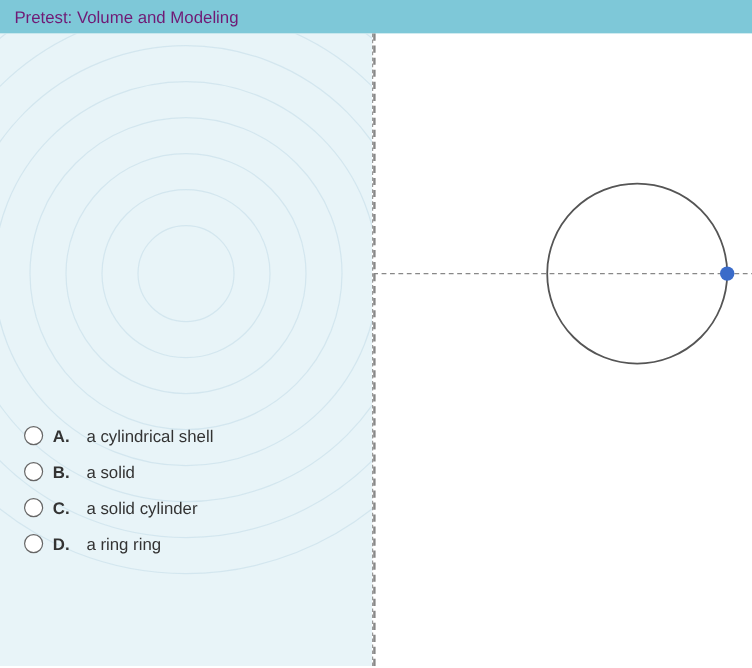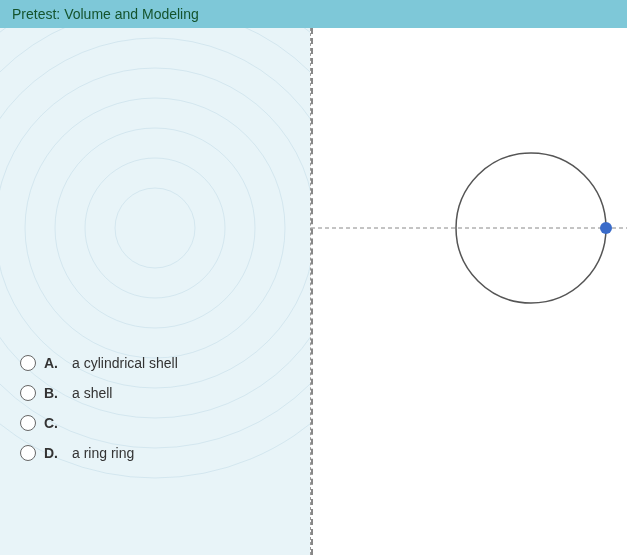--- a/index.html
+++ b/index.html
@@ -13,21 +13,21 @@
       height: 557px;
       background: #ffffff;
       font-family: Arial, sans-serif;
       overflow: hidden;
     }
 
     .header {
       background: #7ec8d8;
       padding: 6px 12px;
       font-size: 14px;
-      color: #14532d;
+      color: #701a75;
       font-weight: 500;
     }
 
     .main-content {
       display: flex;
       width: 100%;
       height: calc(557px - 30px);
     }
 
     .left-panel {
@@ -115,25 +115,26 @@
 
     <div class="answers-section">
       <div class="answer-choice">
         <div class="radio-circle"></div>
         <span class="answer-label">A.</span>
         <span class="answer-text">a cylindrical shell</span>
       </div>
       <div class="answer-choice">
         <div class="radio-circle"></div>
         <span class="answer-label">B.</span>
-        <span class="answer-text">a shell</span>
+        <span class="answer-text">a solid</span>
       </div>
       <div class="answer-choice">
         <div class="radio-circle"></div>
         <span class="answer-label">C.</span>
+        <span class="answer-text">a solid cylinder</span>
       </div>
       <div class="answer-choice">
         <div class="radio-circle"></div>
         <span class="answer-label">D.</span>
         <span class="answer-text">a ring ring</span>
       </div>
     </div>
   </div>
 
   <div class="right-panel">

